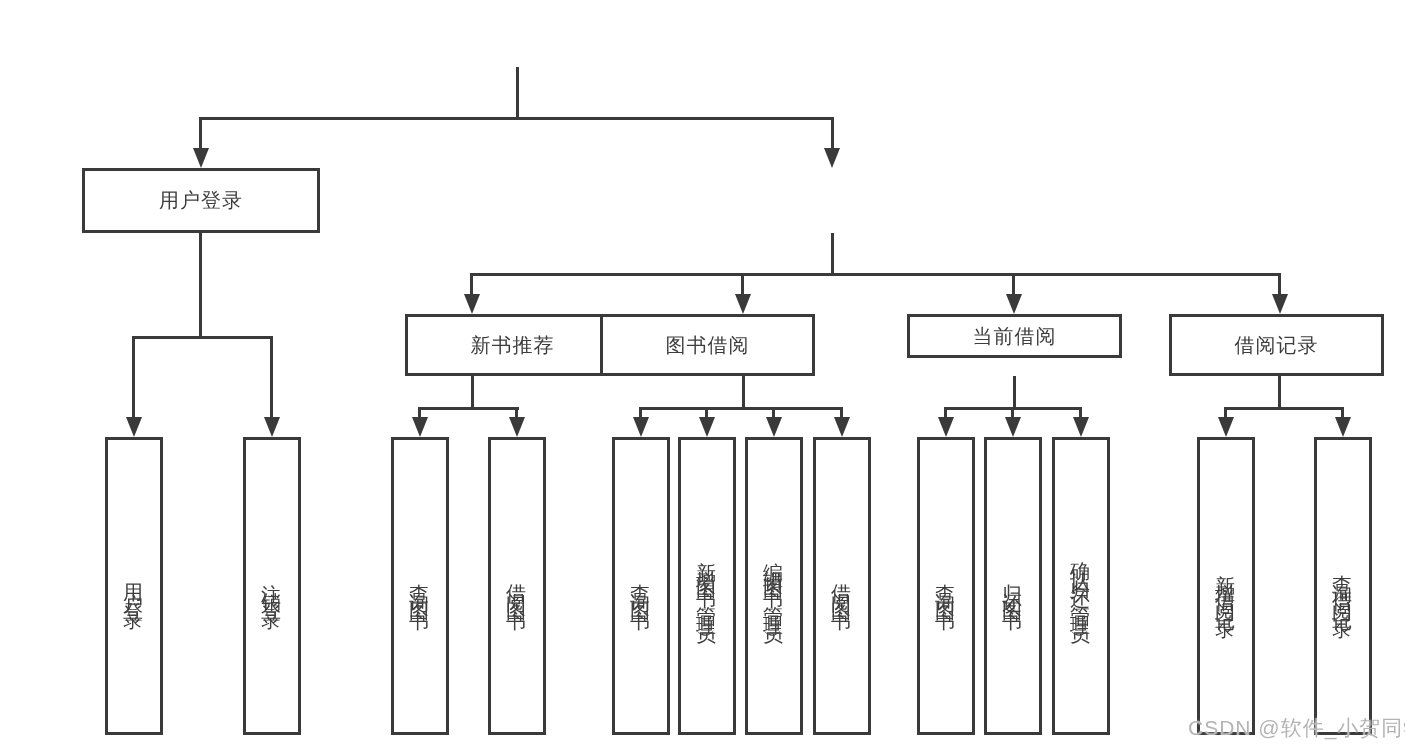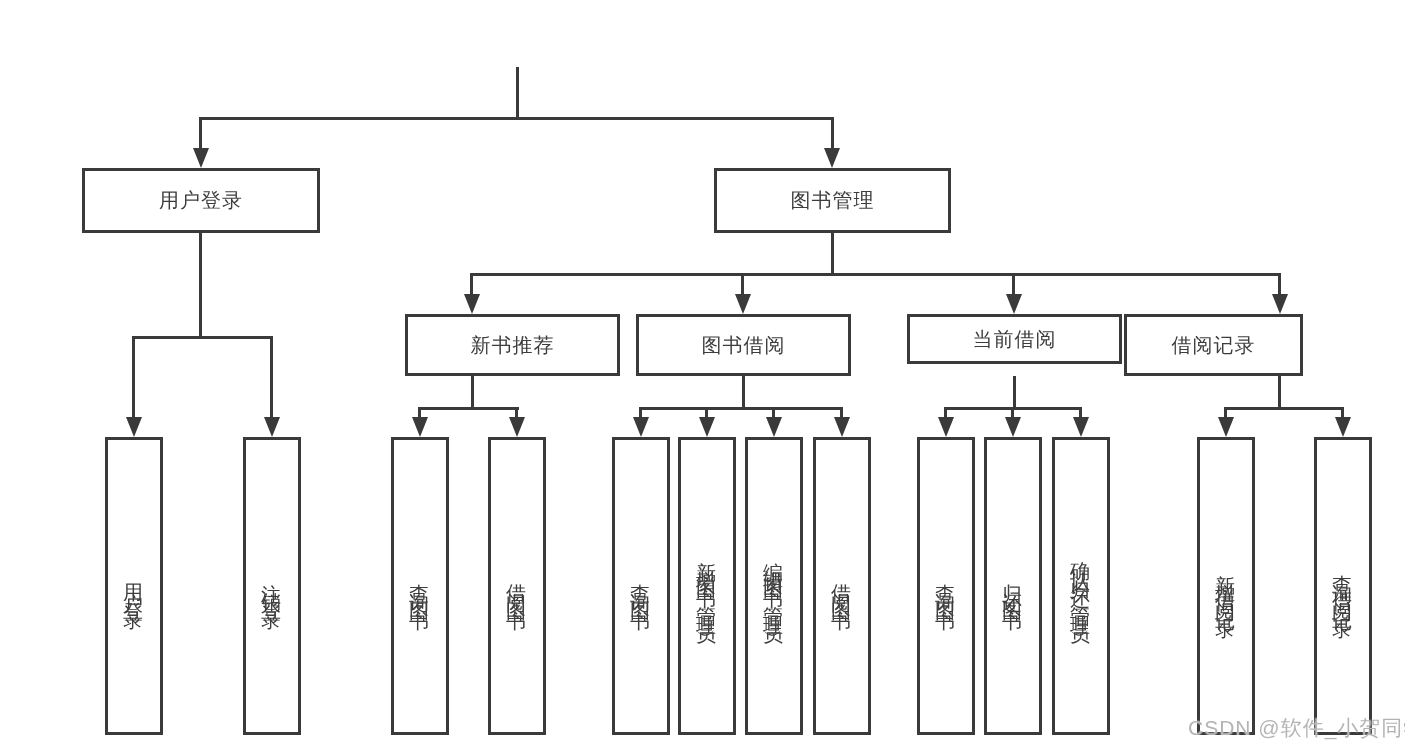--- a/index.html
+++ b/index.html
@@ -72,34 +72,31 @@
 </style>
 </head>
 <body>
 
 <div id="canvas">
 
 
   <div class="box" style="left:82px; top:168px; width:238px; height:65px;">
     <span>用户登录</span>
   </div>
-  <div class="box" style="left:714px; top:168px; width:237px; height:65px;">
-    <span>图书管理</span>
-  </div>
 
   <div class="box" style="left:365px; top:314px; width:215px; height:62px;margin-left:40px;">
     <span>新书推荐</span>
   </div>
-  <div class="box" style="left:636px; top:314px; width:215px; height:62px;">
+  <div class="box" style="left:600px; top:314px; width:215px; height:62px;">
     <span>图书借阅</span>
   </div>
-  <div class="box" style="left:907px; top:314px; width:215px; height:50px;">
+  <div class="box" style="left:907px; top:314px; width:215px; height:44px;">
     <span>当前借阅</span>
   </div>
-  <div class="box" style="left:1124px; top:314px; width:179px; height:62px;">
+  <div class="box" style="left:1169px; top:314px; width:215px; height:62px;">
     <span>借阅记录</span>
   </div>
 
   <div class="box leaf" style="left:105px;">
     <span class="vtext">用户登录</span>
   </div>
   <div class="box leaf" style="left:243px;">
     <span class="vtext">注销登录</span>
   </div>
   <div class="box leaf" style="left:391px;">

